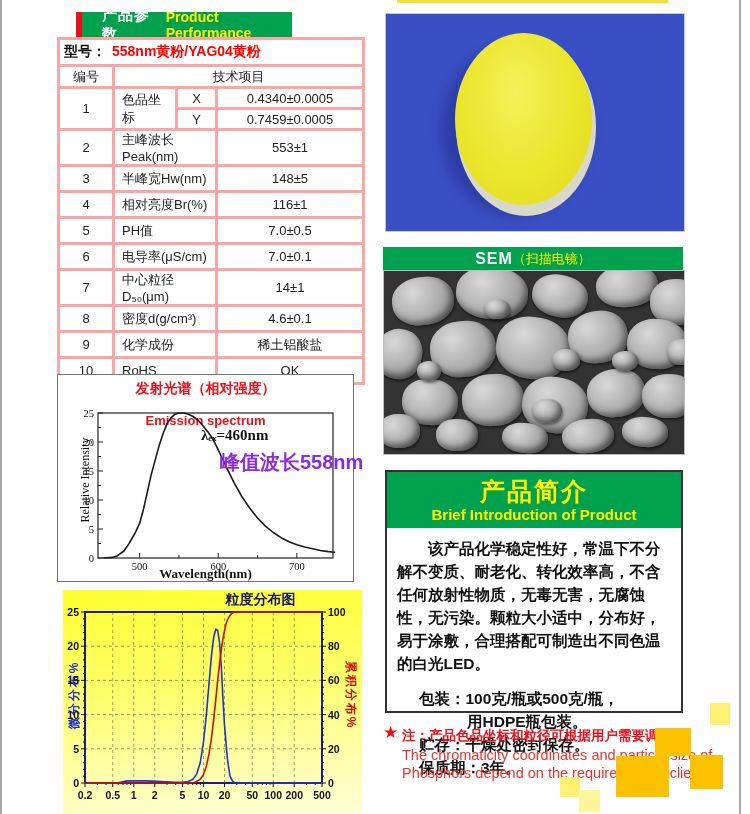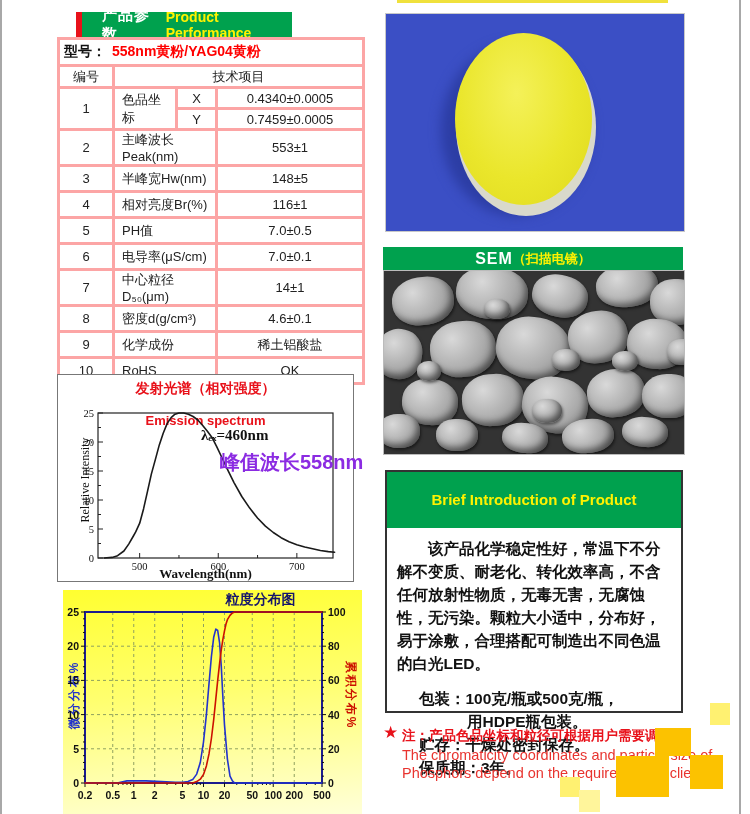--- a/index.html
+++ b/index.html
@@ -45,21 +45,21 @@
   .pt-tick{font-size:10.5px;font-weight:bold;fill:#111;font-family:"Liberation Sans",sans-serif;}
   
   #photo-box{left:385px;top:13px;width:298px;height:217px;background:#3b4fc5;border:1px solid #c8c8c8;overflow:hidden;}
   #disc-shadow{left:55px;top:30px;width:150px;height:172px;background:#2c3da4;border-radius:50%;filter:blur(6px);}
   #disc-rim{left:70px;top:24px;width:140px;height:178px;background:#d9d9cb;border-radius:50%;}
   #disc{left:69px;top:19px;width:137px;height:172px;border-radius:50%;
     background:radial-gradient(ellipse at 45% 35%,#f4f159 0%,#eae62b 55%,#dfd91d 100%);}
   
   #sem-header{left:383px;top:247px;width:300px;height:23px;display:flex;align-items:center;justify-content:center;}
   #sem-header .t1{color:#fff;font-size:16px;font-weight:bold;letter-spacing:1px;}
-  #sem-header .t2{color:#fff200;font-size:13px;font-weight:bold;}
+  #sem-header .t2{color:#fff200;font-size:13px;font-weight:normal;}
   #sem-image{left:383px;top:270px;width:300px;height:183px;background:#333;overflow:hidden;border:1px solid #bbb;}
   .grain{position:absolute;border-radius:46%;
     background:radial-gradient(circle at 35% 30%,#d9d9d9 0%,#ababab 55%,#757575 100%);
     box-shadow:inset -3px -4px 6px rgba(0,0,0,.45), 1px 2px 3px rgba(0,0,0,.5);}
   
   #intro-box{left:385px;top:470px;width:298px;height:243px;border:2px solid #333;background:#fff;box-sizing:border-box;}
   #intro-header{height:56px;display:flex;flex-direction:column;align-items:center;justify-content:center;}
   #intro-header .cn{color:#fff200;font-size:25px;font-weight:bold;letter-spacing:2px;line-height:30px;}
   #intro-header .en{color:#fff200;font-size:15px;font-weight:bold;line-height:18px;}
   #intro-body{padding:9px 10px 0 10px;font-size:15.5px;font-weight:bold;color:#111;line-height:23px;}
@@ -378,20 +378,21 @@
       <div class="grain" style="left: 100px; top: 28px; width: 26px; height: 20px; transform: rotate(0deg);"></div>
       <div class="grain" style="left: 168px; top: 78px; width: 28px; height: 22px; transform: rotate(0deg);"></div>
       <div class="grain" style="left: 228px; top: 80px; width: 26px; height: 20px; transform: rotate(0deg);"></div>
       <div class="grain" style="left: 33px; top: 90px; width: 24px; height: 20px; transform: rotate(0deg);"></div>
       <div class="grain" style="left: 283px; top: 68px; width: 30px; height: 26px; transform: rotate(0deg);"></div>
       <div class="grain" style="left: 148px; top: 128px; width: 30px; height: 24px; transform: rotate(0deg);"></div>
     </div>
 
   <div class="abs" id="intro-box">
     <div class="green-bar" id="intro-header">
+      <div class="cn">产品简介</div>
       <div class="en">Brief Introduction of Product</div>
     </div>
     <div id="intro-body">
       <div id="intro-para">该产品化学稳定性好，常温下不分解不变质、耐老化、转化效率高，不含任何放射性物质，无毒无害，无腐蚀性，无污染。颗粒大小适中，分布好，易于涂敷，合理搭配可制造出不同色温的白光LED。</div>
       <div id="pack-block">
         <div class="pack-line">包装：100克/瓶或500克/瓶，</div>
         <div class="pack-line2">用HDPE瓶包装。</div>
         <div class="pack-line">贮存：干燥处密封保存。</div>
         <div class="pack-line">保质期：3年。</div>
       </div>

